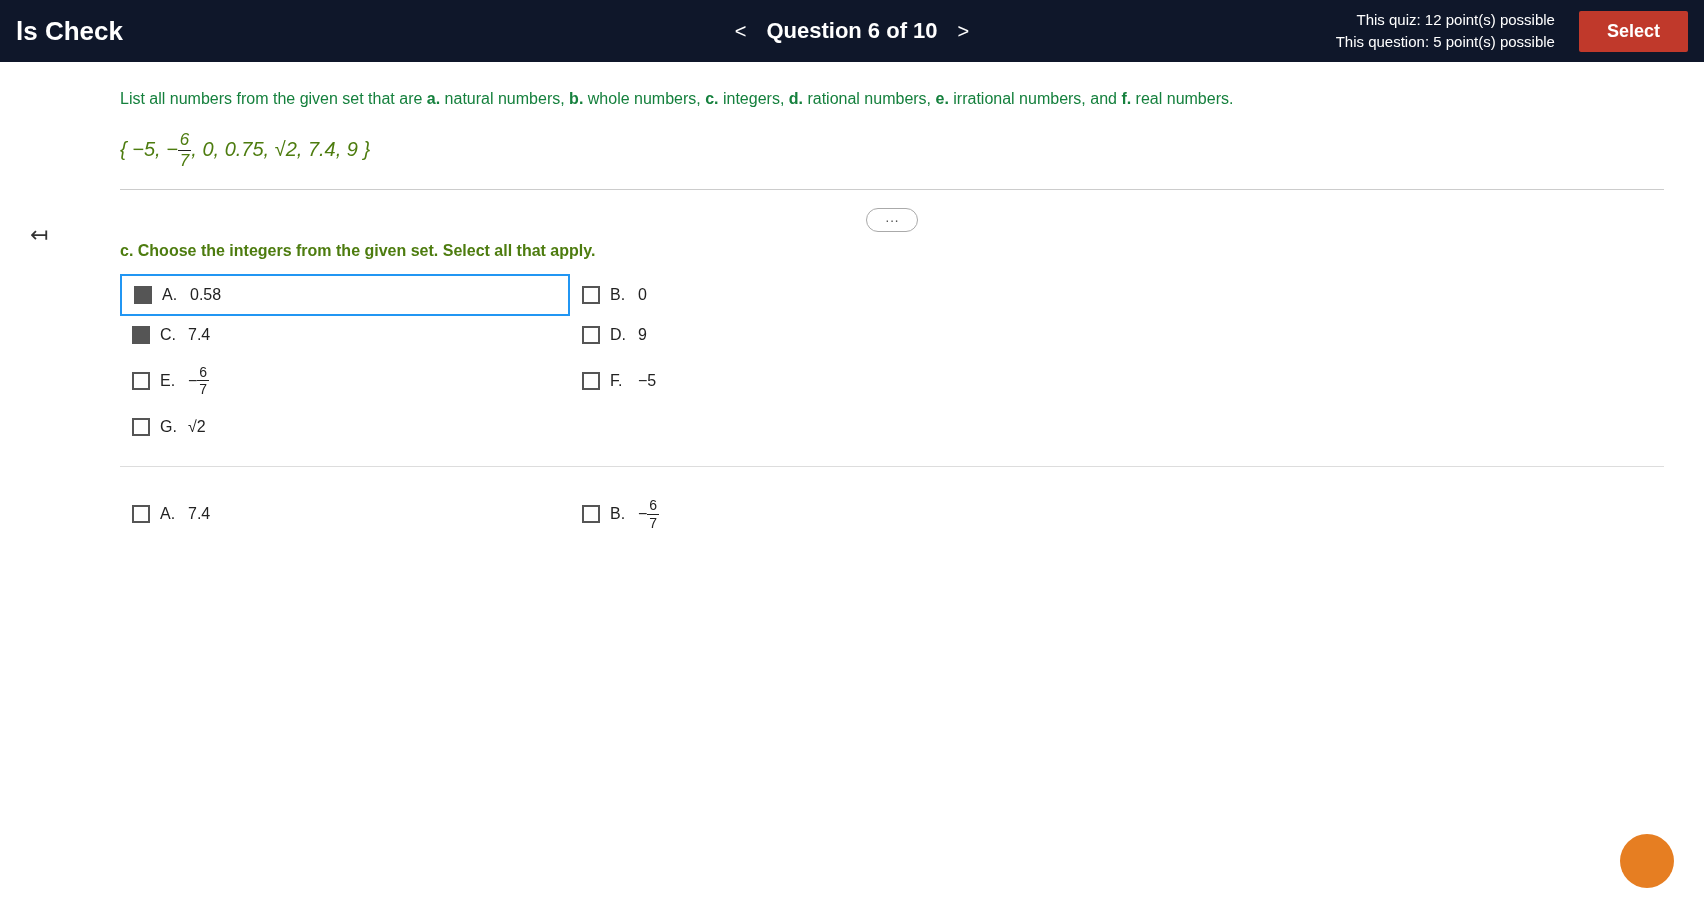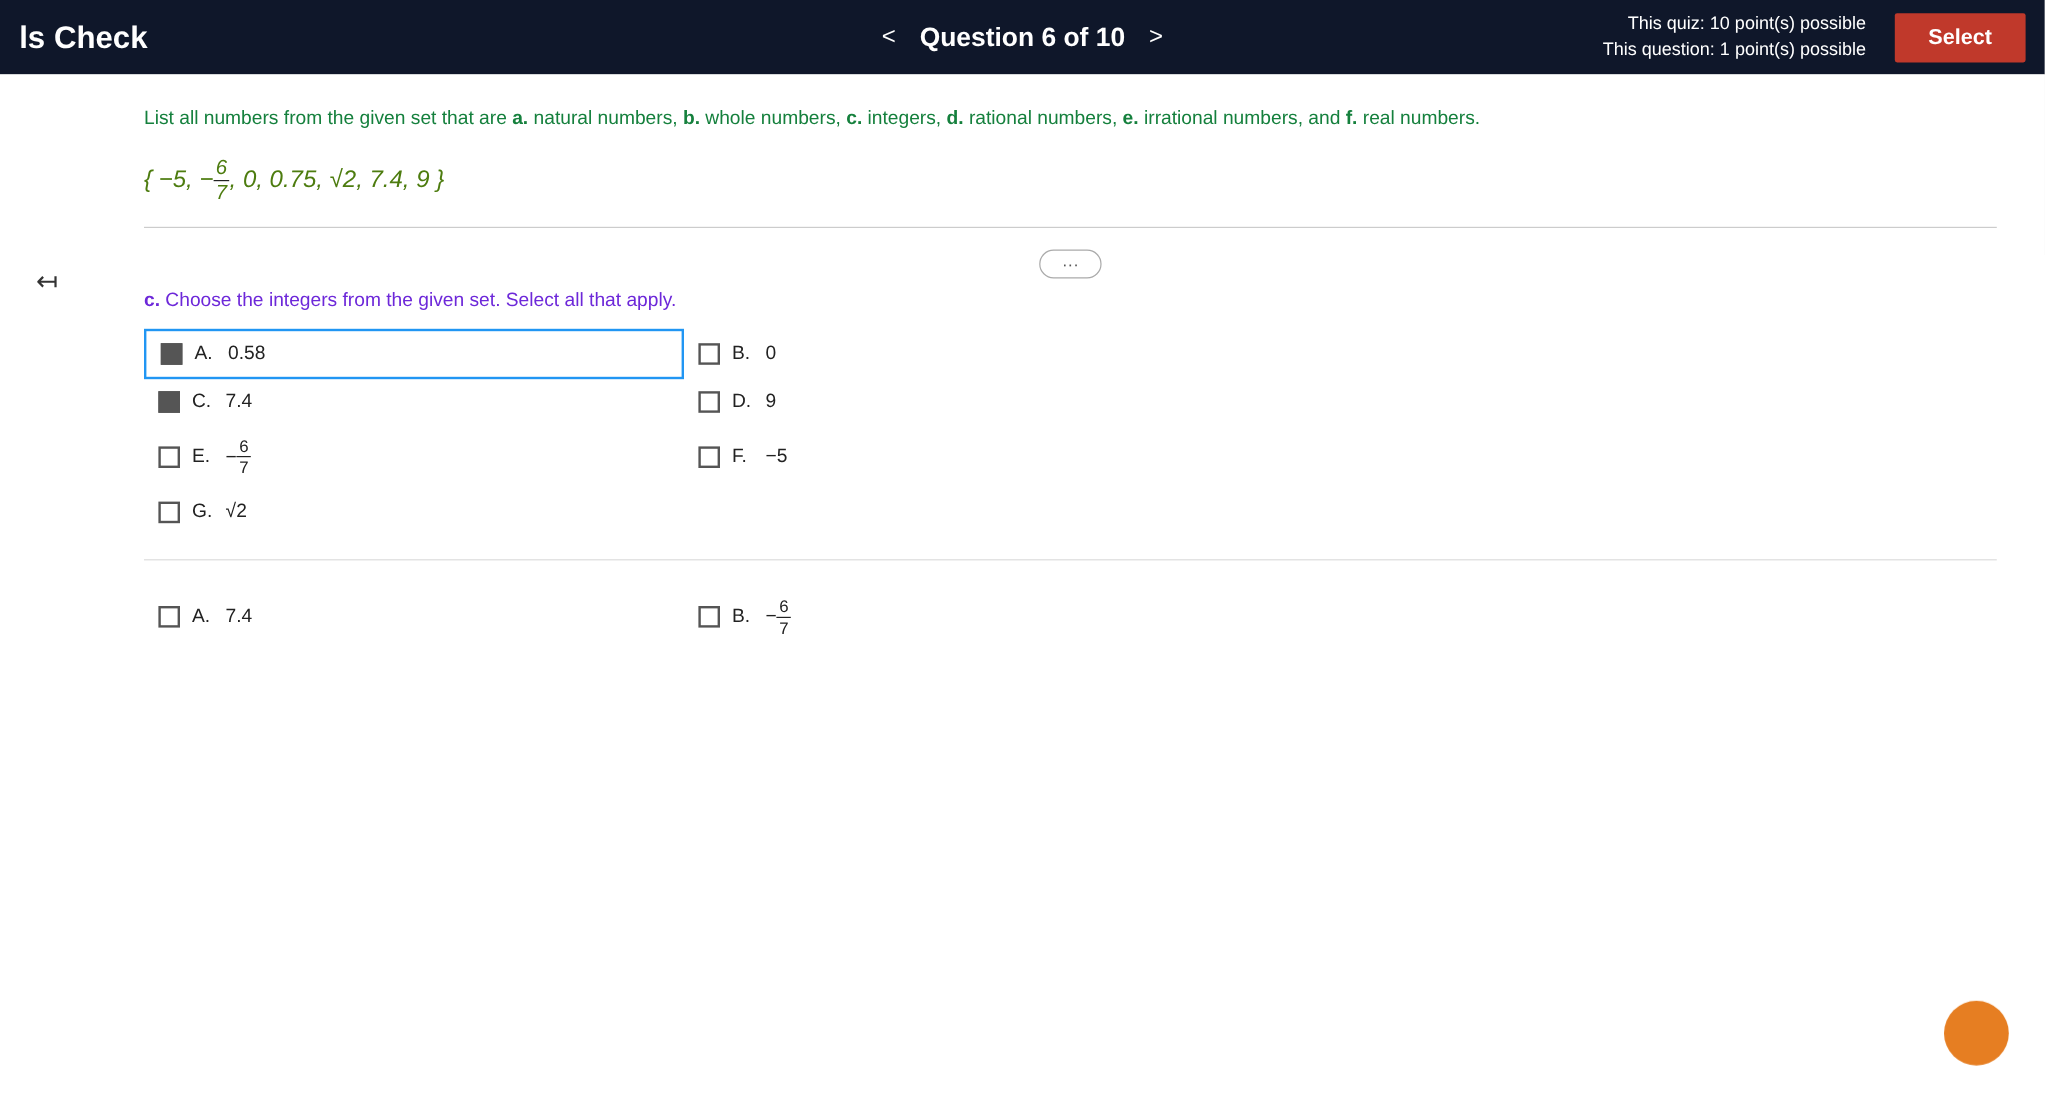--- a/index.html
+++ b/index.html
@@ -108,22 +108,22 @@
       border: 1px solid #aaa;
       border-radius: 12px;
       padding: 3px 18px;
       cursor: pointer;
       font-size: 14px;
       color: #555;
     }
 
     .section-label {
       font-size: 16px;
-      font-weight: normal;
-      color: #6d28d9;
+      font-weight: bold;
+      color: #4d7c0f;
       margin-bottom: 14px;
     }
     .option-item {
       display: flex;
       align-items: center;
       gap: 10px;
       padding: 10px 12px;
       font-size: 16px;
       color: #222;
       cursor: pointer;
@@ -190,22 +190,22 @@
 
 <div class="header">
   <div class="header-left">ls Check</div>
   <div class="header-center">
     <button class="nav-arrow">&lt;</button>
     <span class="question-label">Question 6 of 10</span>
     <button class="nav-arrow">&gt;</button>
   </div>
   <div class="header-right">
     <div class="quiz-info">
-      <div>This quiz: 10 point(s) possible</div>
-      <div>This question: 1 point(s) possible</div>
+      <div>This quiz: 12 point(s) possible</div>
+      <div>This question: 5 point(s) possible</div>
     </div>
     <button class="submit-btn">Select</button>
   </div>
 </div>
 
 <div class="content">
   <div class="back-arrow">↤</div>
 
   <p class="instruction">
     List all numbers from the given set that are <b>a.</b> natural numbers, <b>b.</b> whole numbers, <b>c.</b> integers, <b>d.</b> rational numbers, <b>e.</b> irrational numbers, and <b>f.</b> real numbers.

